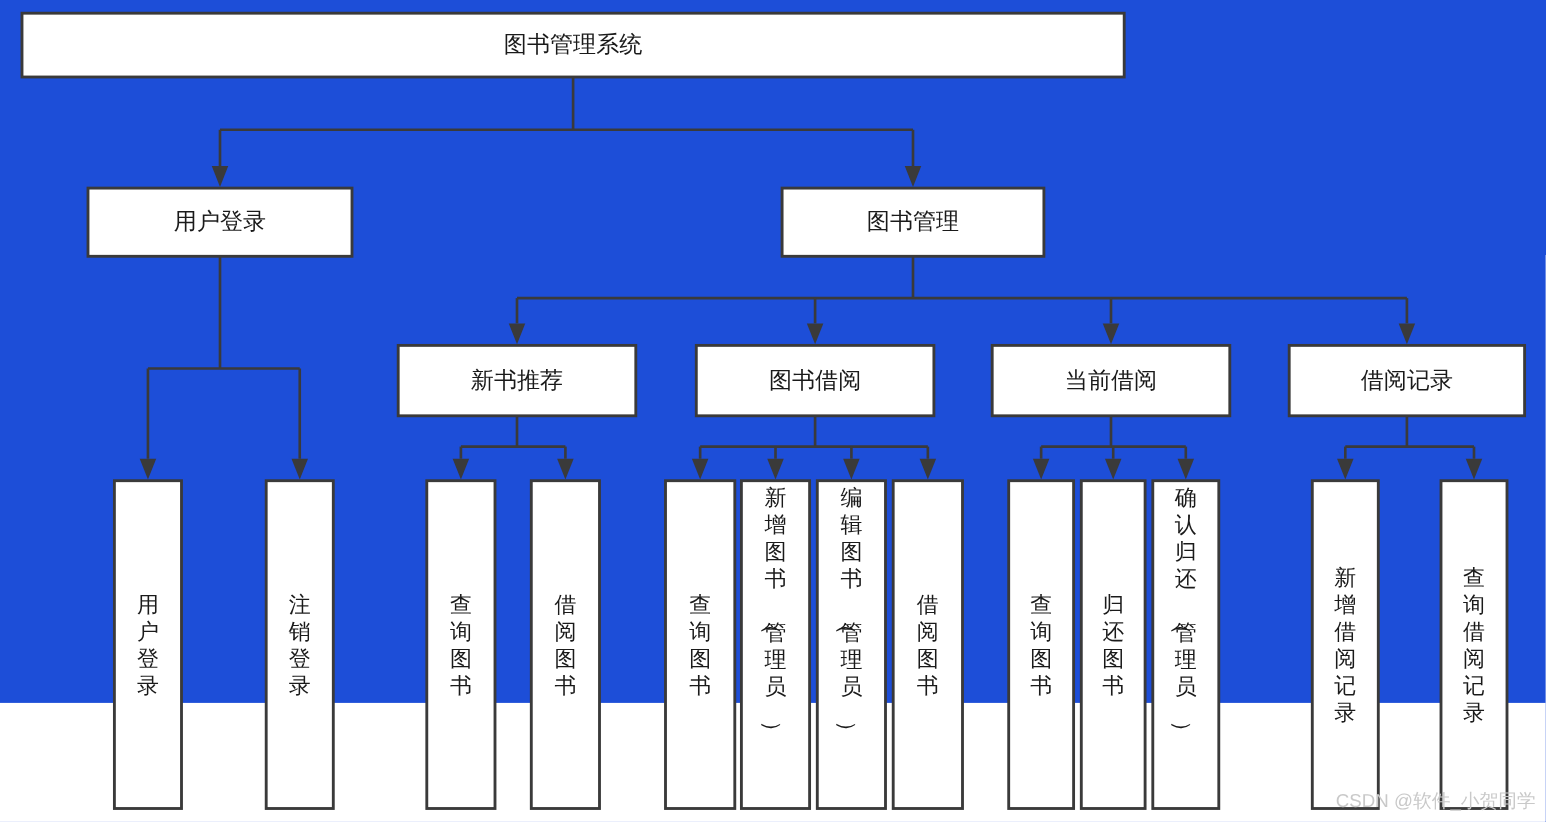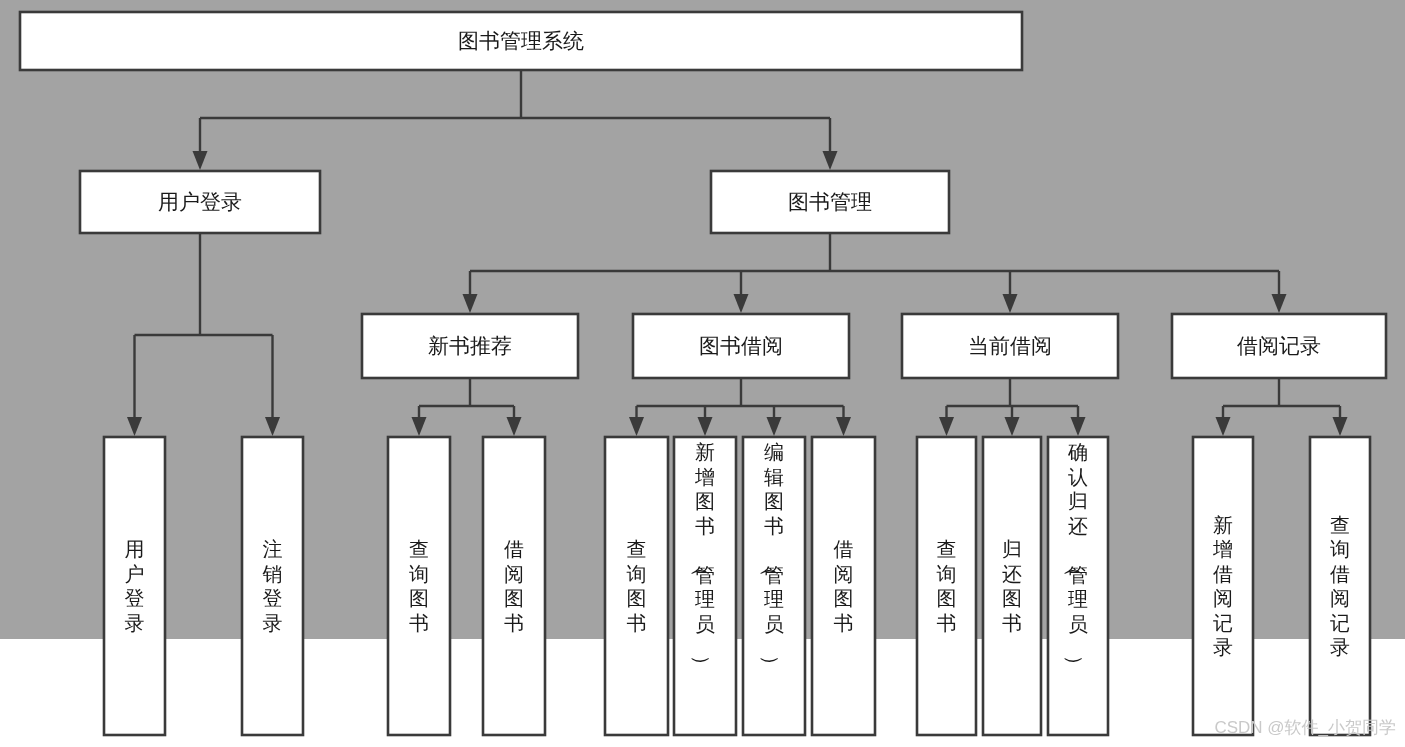--- a/index.html
+++ b/index.html
@@ -12,21 +12,21 @@
     width: 1405px;
     height: 747px;
     font-family: "Liberation Sans", "DejaVu Sans", sans-serif;
     overflow: hidden;
     position: relative;
   }
   #diagram-root {
     position: relative;
     width: 1405px;
     height: 639px;
-    background: #a3a3a3;
+    background: #1d4ed8;
   }
   svg.diagram-canvas {
     position: absolute;
     left: 0;
     top: 0;
     width: 1405px;
     height: 747px;
     display: block;
   }
   .node-box {

